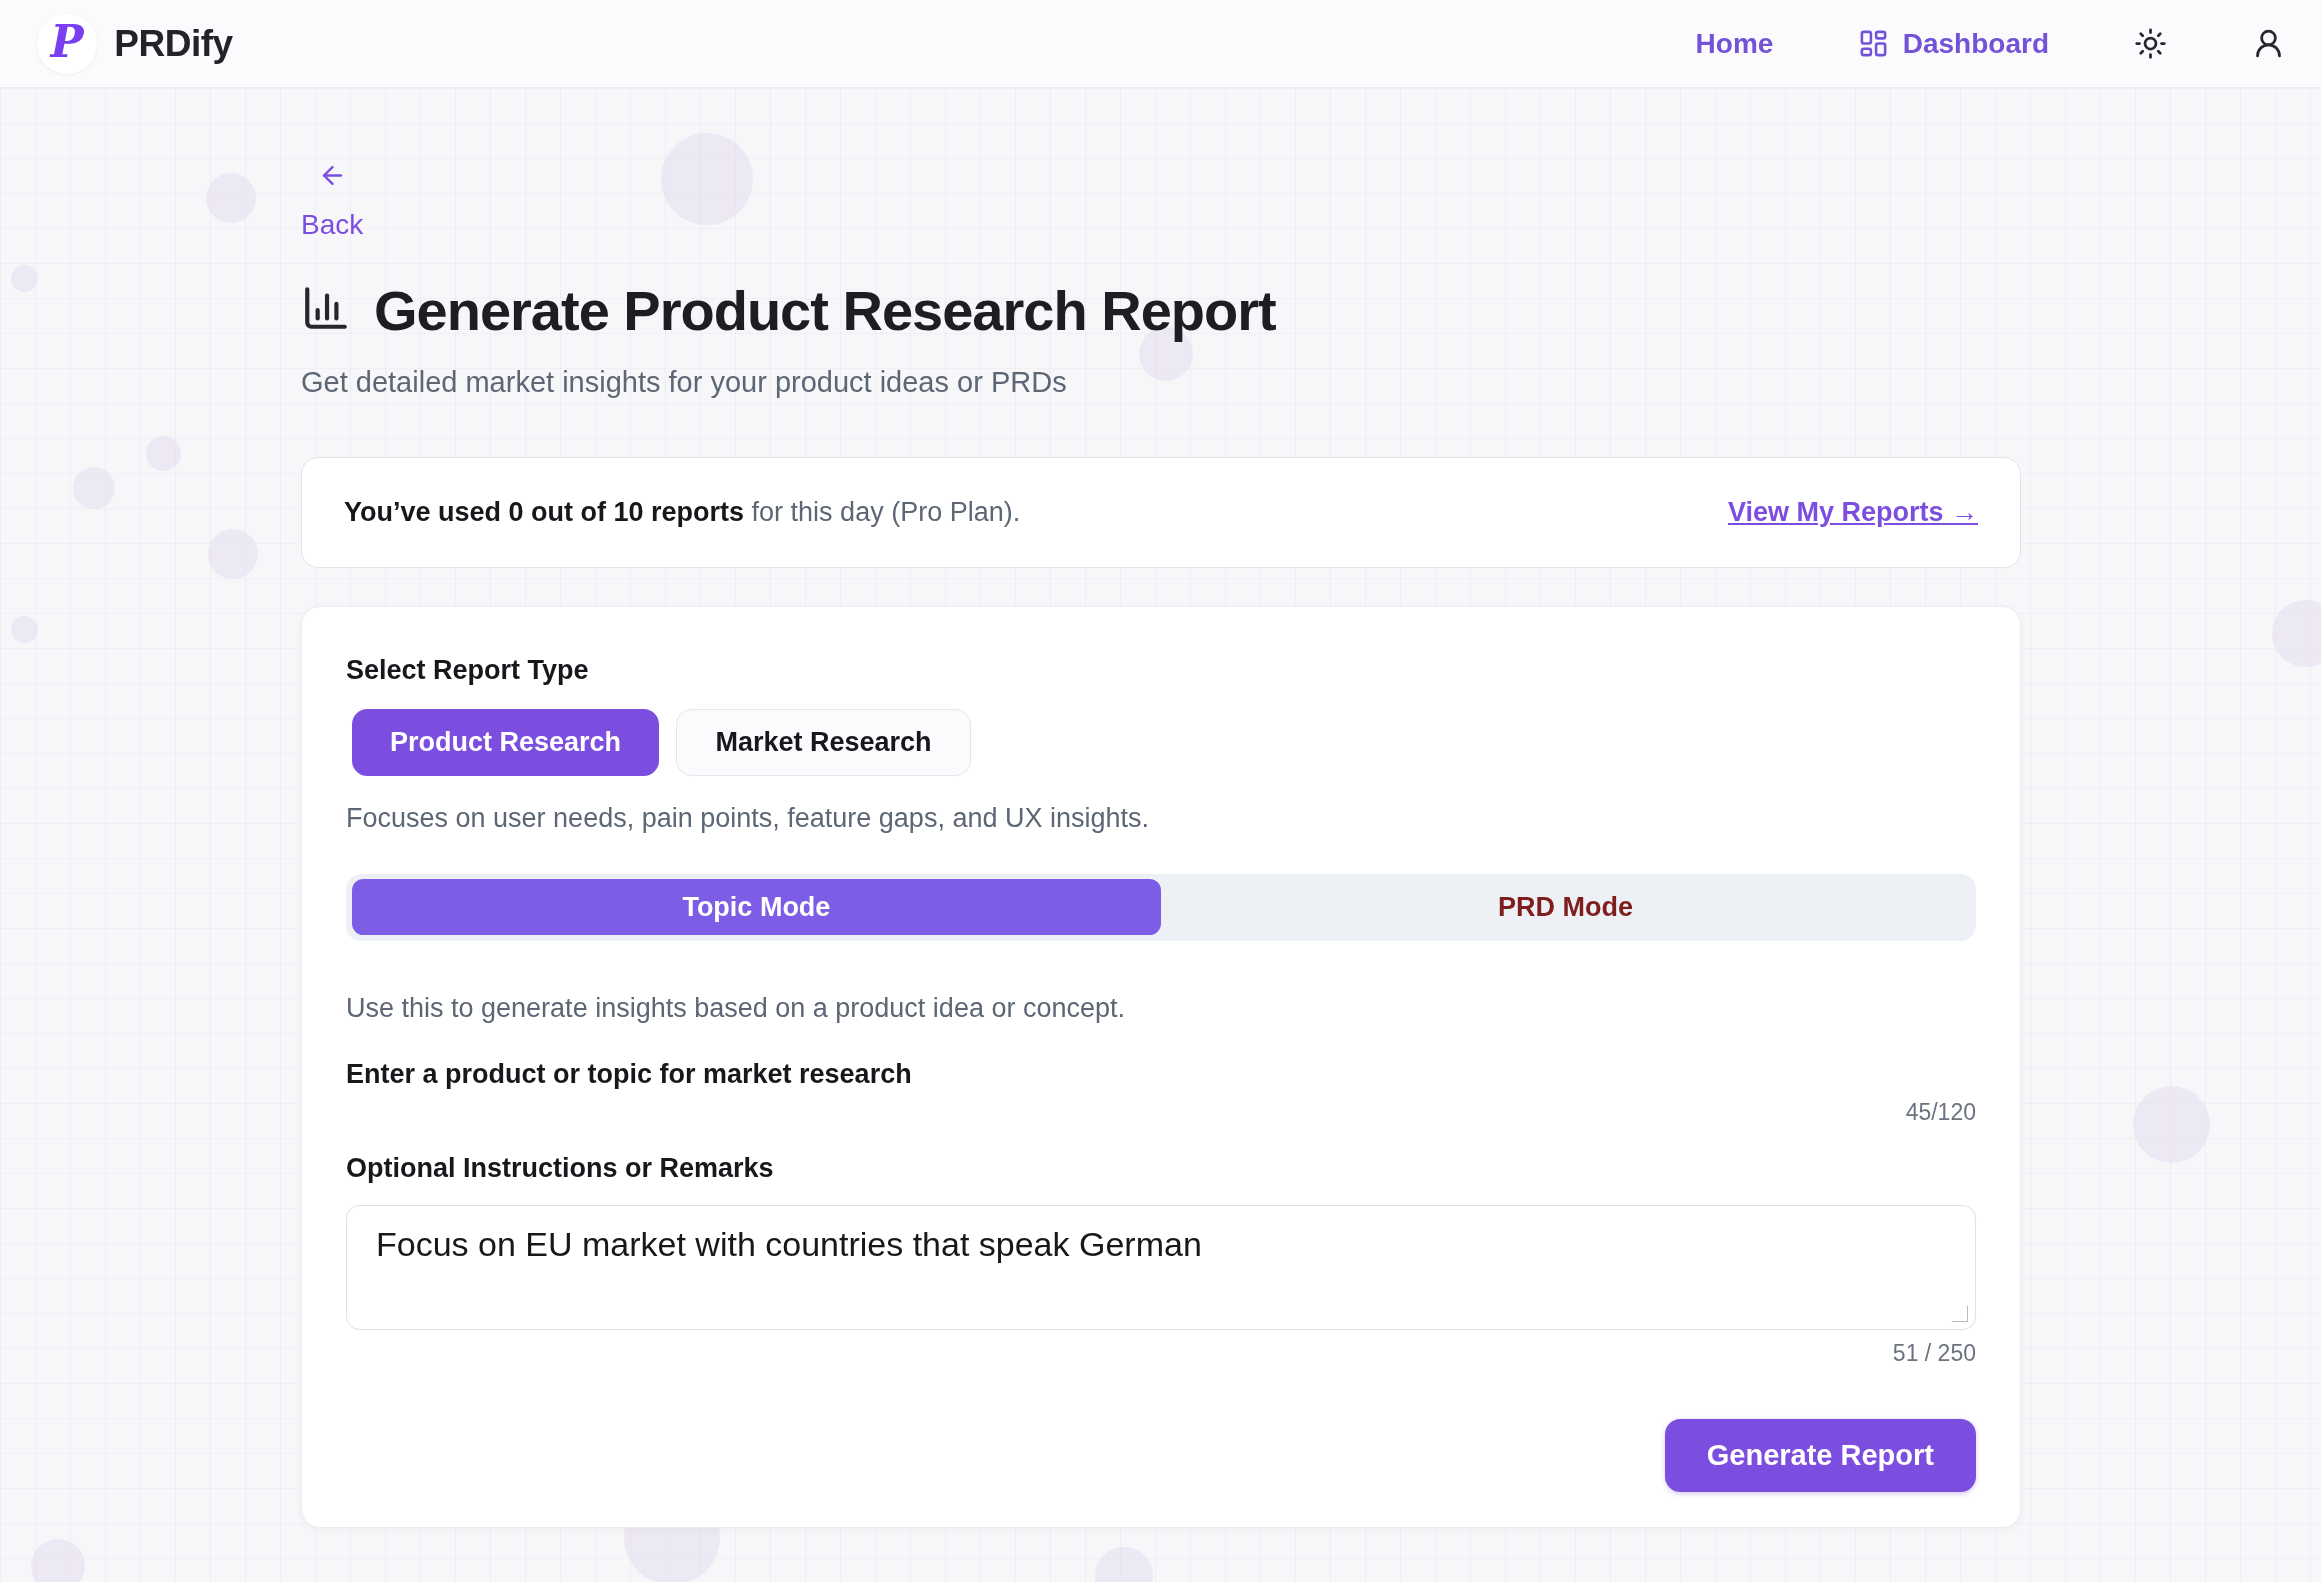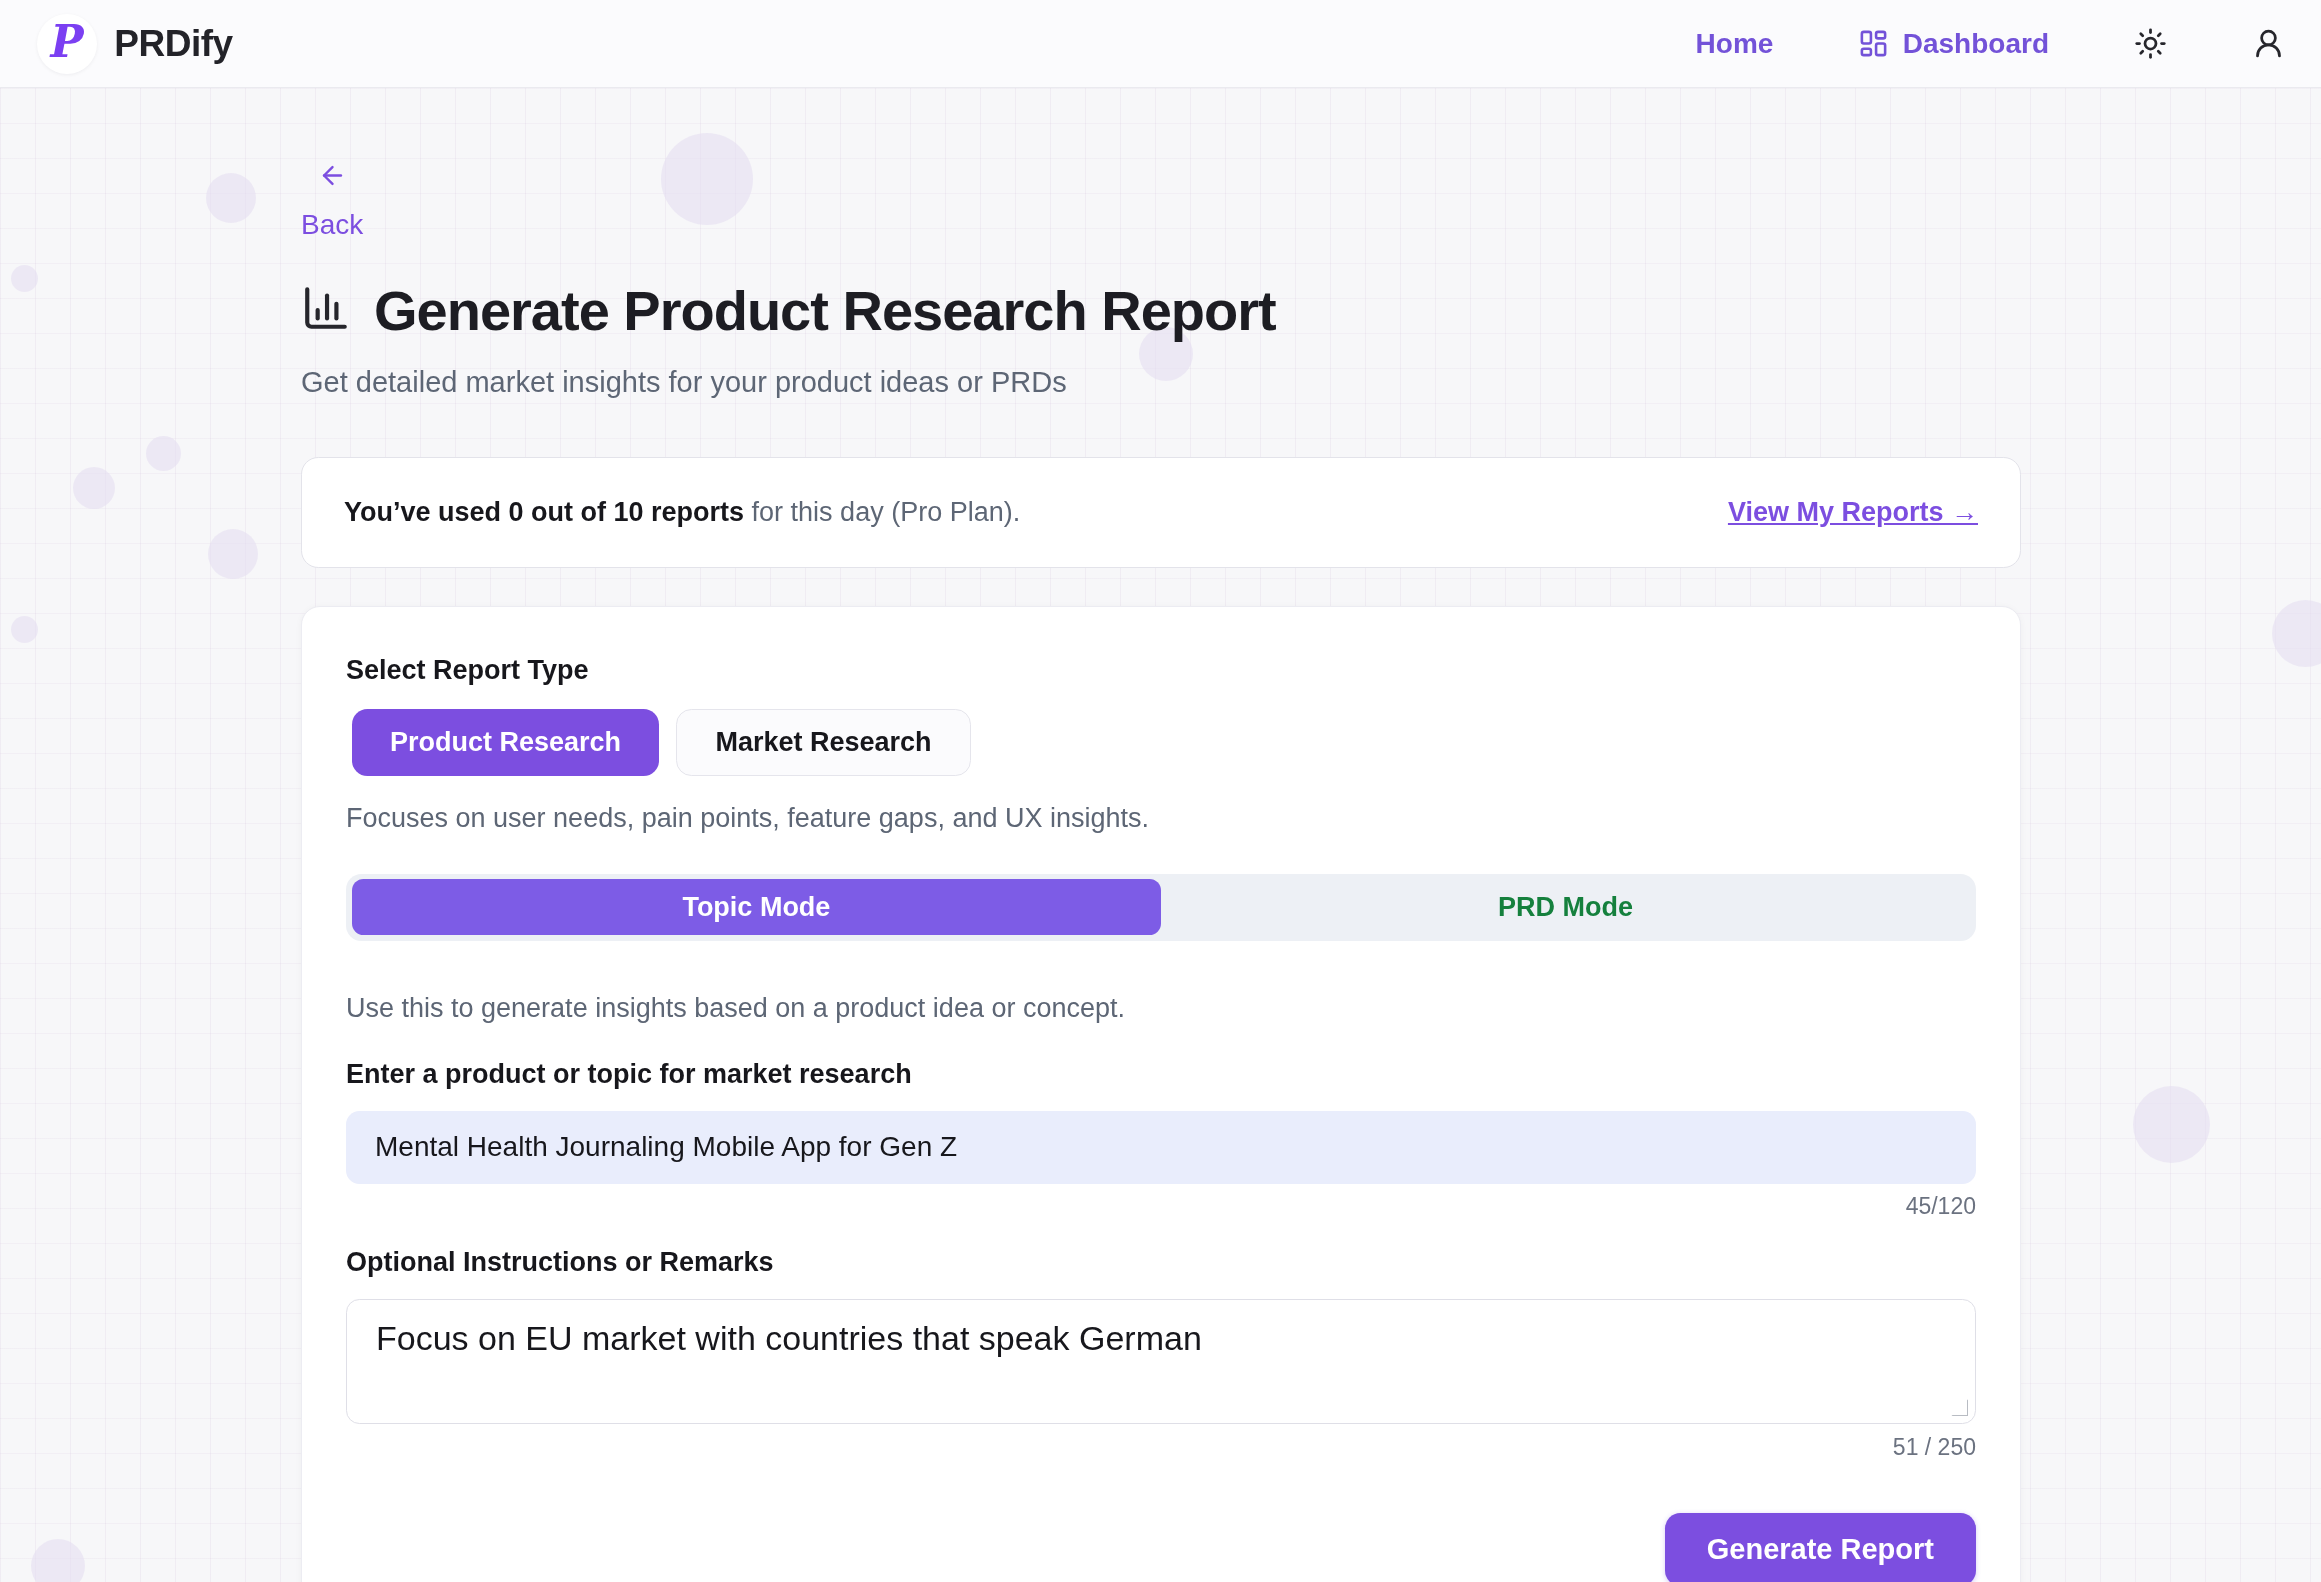--- a/index.html
+++ b/index.html
@@ -138,21 +138,21 @@
   .mode-toggle {
     margin-top: 40px;
     height: 67px; border-radius: 15.4px;
     background: #EDF0F5;
     display: flex; padding: 5.8px;
   }
   .mode-seg {
     flex: 1; border: none; cursor: pointer;
     display: flex; align-items: center; justify-content: center;
     font-family: inherit; font-size: 27px;
-    background: transparent; color: #15803d; font-weight: 600;
+    background: transparent; color: #7f1d1d; font-weight: 600;
     border-radius: 11.5px;
   }
   .mode-seg.active {
     background: var(--accent-toggle, #7D5CE6);
     color: #FFFFFF; font-weight: 700;
   }
   .mode-hint { margin-top: 52px; font-size: 27px; color: var(--text-muted, #5D6675); }
 
   .topic-label { margin-top: 35px; }
   .topic-input {
@@ -310,21 +310,20 @@
     </div>
     <p class="hint-text">Focuses on user needs, pain points, feature gaps, and UX insights.</p>
 
     <div class="mode-toggle">
       <button class="mode-seg active">Topic Mode</button>
       <button class="mode-seg">PRD Mode</button>
     </div>
     <p class="mode-hint">Use this to generate insights based on a product idea or concept.</p>
 
     <label class="field-label topic-label">Enter a product or topic for market research</label>
-    <input class="topic-input" type="text" value="Mental Health Journaling Mobile App for Gen Z" style="">
     <div class="counter">45/120</div>
 
     <label class="field-label remarks-label">Optional Instructions or Remarks</label>
     <div class="textarea-wrap">
       <textarea class="remarks-textarea" style="">Focus on EU market with countries that speak German</textarea>
       <div class="resize-handle"></div>
     </div>
     <div class="counter">51 / 250</div>
 
     <div class="submit-row">

